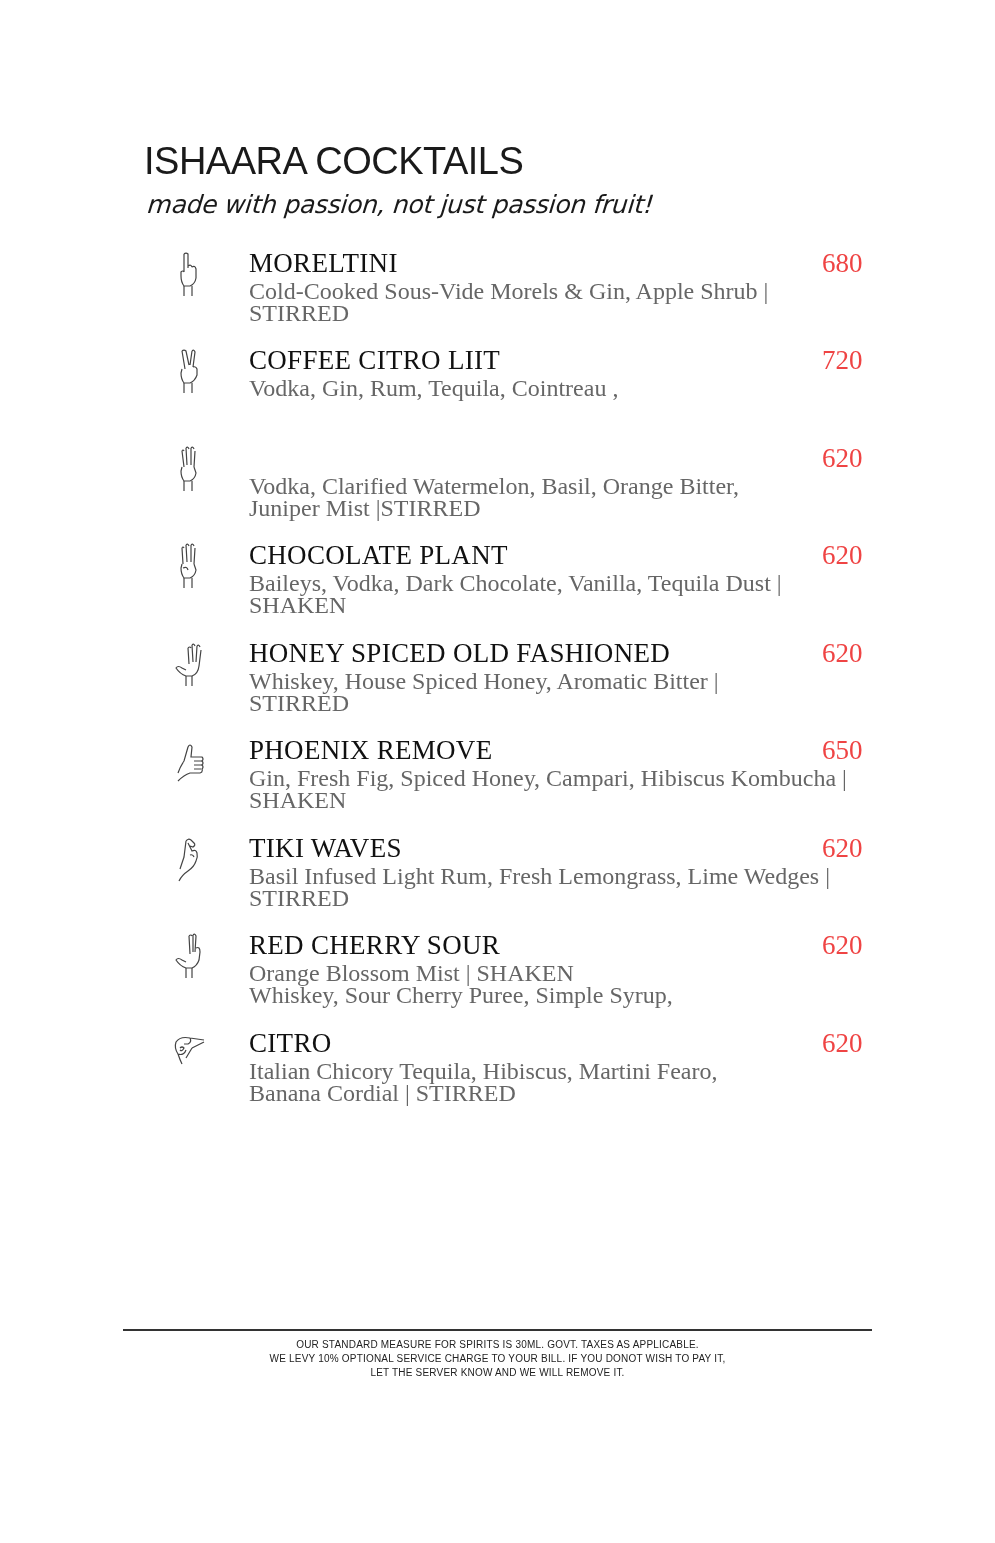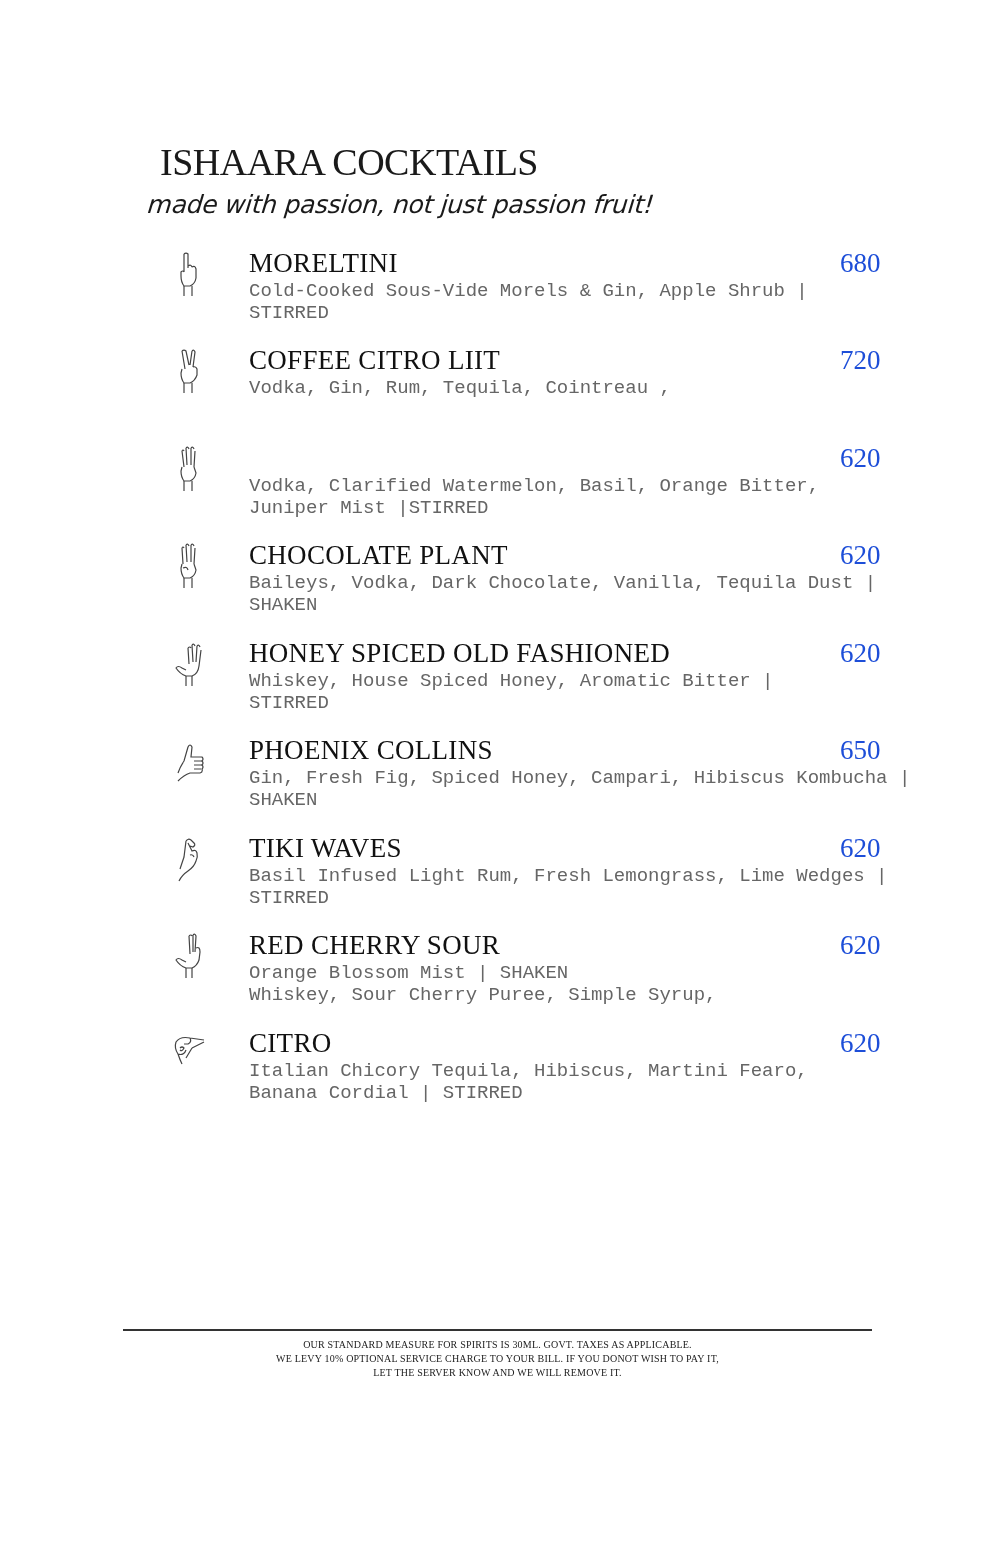--- a/index.html
+++ b/index.html
@@ -1,20 +1,20 @@
 <!DOCTYPE html>
 <html><head>
   <meta charset="utf-8">
   <style>
     html, body { margin: 0; padding: 0; background: #ffffff; }
     body { width: 995px; height: 1543px; position: relative; overflow: hidden; }
     .page { position: absolute; left: 0; top: 0; width: 995px; height: 1543px; }
     .title {
-      position: absolute; left: 160px; top: 140px;
-      font-family: Liberation Serif, serif;
+      position: absolute; left: 144px; top: 140px;
+      font-family: Liberation Sans, sans-serif;
       font-size: 38px; color: #1a1a1a; letter-spacing: -0.5px;
       white-space: nowrap;
     }
     .tagline {
       position: absolute; left: 148px; top: 190px;
       font-family: "DejaVu Sans", sans-serif; font-style: italic;
       font-size: 25px; color: #1a1a1a; letter-spacing: -0.3px;
       transform: skewX(-6deg); white-space: nowrap;
     }
     .items { position: absolute; left: 0; top: 248px; width: 995px; }
@@ -22,38 +22,38 @@
     .icon {
       position: absolute; left: 170px; top: 2px; width: 40px; height: 48px;
     }
     .icon svg { width: 40px; height: 48px; }
     .name {
       position: absolute; left: 249px; top: 0;
       font-family: "Liberation Serif", "DejaVu Serif", serif;
       font-size: 27px; color: #111; letter-spacing: 0.3px; white-space: nowrap;
     }
     .price {
-      position: absolute; left: 840px; top: 0;
+      position: absolute; left: 822px; top: 0;
       font-family: "Liberation Serif", "DejaVu Serif", serif;
-      font-size: 27px; color: #1d4ed8; white-space: nowrap;
+      font-size: 27px; color: #ef4444; white-space: nowrap;
     }
     .desc {
       position: absolute; left: 249px; top: 32px; width: 560px;
-      font-family: Liberation Mono, monospace;
-      font-size: 19px; line-height: 22px; color: #666;
+      font-family: Liberation Serif, serif;
+      font-size: 24px; line-height: 22px; color: #666;
     }
     .desc span { display: block; white-space: nowrap; }
     .footer-rule {
       position: absolute; left: 123px; top: 1329px; width: 749px; height: 2px;
       background: #333;
     }
     .footer {
       position: absolute; left: 123px; top: 1338px; width: 749px;
       text-align: center;
-      font-family: Liberation Serif, serif; font-size: 10px;
+      font-family: Liberation Sans, sans-serif; font-size: 10px;
       line-height: 14px; color: #222; letter-spacing: 0.2px;
     }
     .footer span { display: block; }
   </style>
 </head>
 <body>
 
 <div class="page">
   <div class="title">ISHAARA COCKTAILS</div>
   <div class="tagline">made with passion, not just passion fruit!</div>
@@ -133,21 +133,21 @@
       </div>
     </div>
 
     <div class="item" style="top:487px">
       <div class="icon">
         <svg viewBox="0 0 40 48" fill="none" stroke="#444" stroke-width="1.2">
             <path d="M18 10 Q20 6 22 10 L21 20 L32 20 Q34 22 32 24 Q34 26 32 28 Q34 30 32 32 Q33 35 30 36 L20 36 Q14 38 8 44 M18 10 L14 24 Q10 30 8 36"></path>
             <path d="M24 24 L32 24 M24 28 L32 28 M24 32 L31 32"></path>
           </svg>
       </div>
-      <div class="name">PHOENIX COLLINS</div>
+      <div class="name">PHOENIX REMOVE</div>
       <div class="price">650</div>
       <div class="desc">
         <span>Gin, Fresh Fig, Spiced Honey, Campari, Hibiscus Kombucha |</span>
         <span>SHAKEN</span>
       </div>
     </div>
 
     <div class="item" style="top:585px">
       <div class="icon">
         <svg viewBox="0 0 40 48" fill="none" stroke="#444" stroke-width="1.2">

